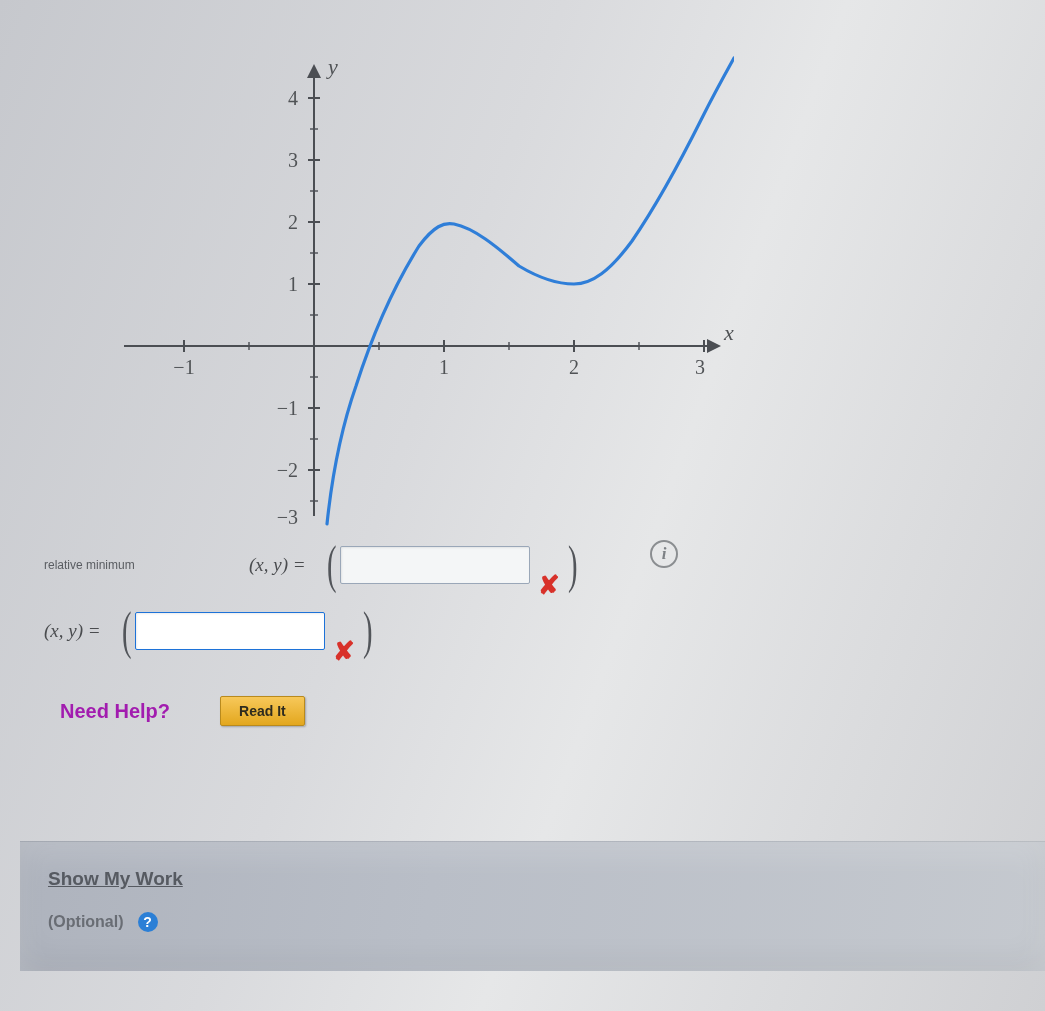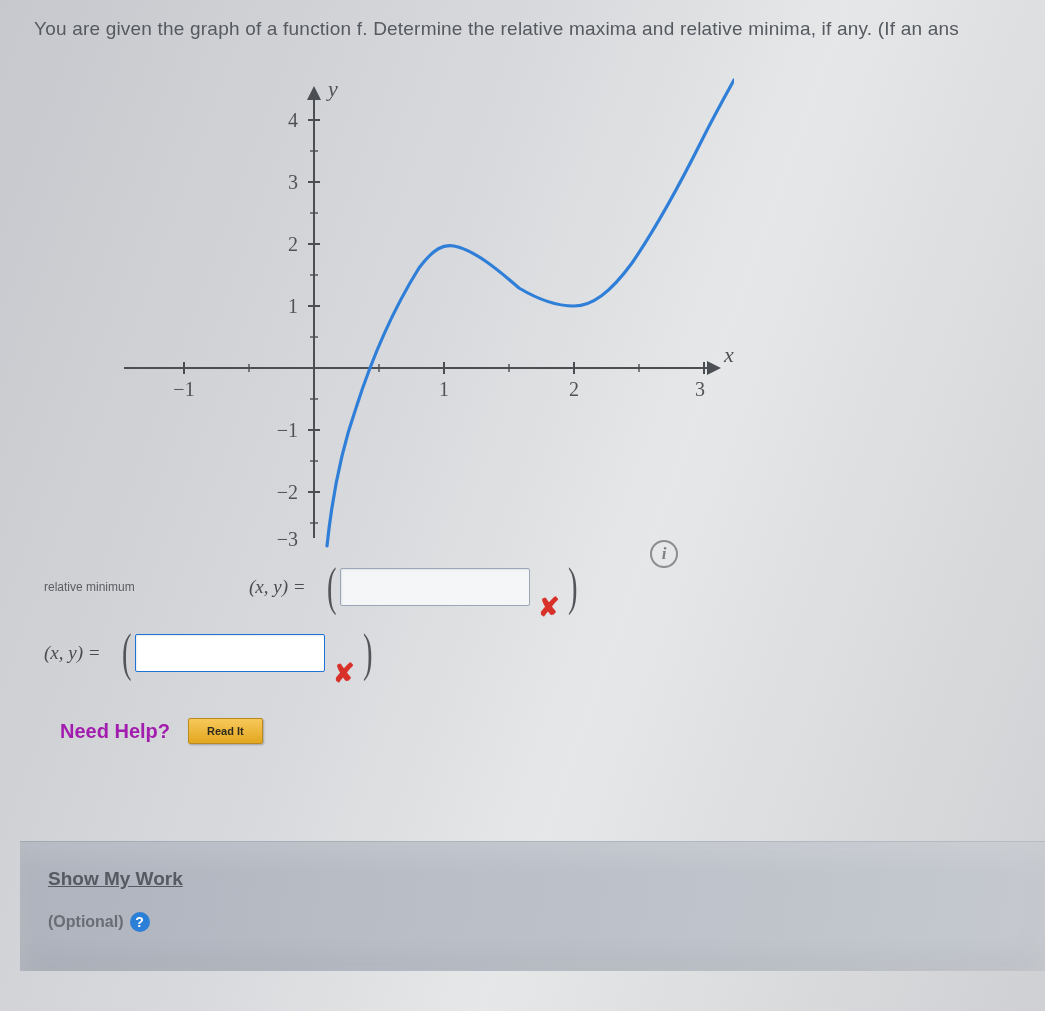--- a/index.html
+++ b/index.html
@@ -114,25 +114,26 @@
     color: #a21caf;
     font-weight: bold;
     font-size: 20px;
     margin-left: 20px;
   }
   .read-it-btn {
     background: linear-gradient(#f7c85a, #e3a71e);
     border: 1px solid #b98a1d;
     color: #2e2b1e;
     font-weight: bold;
-    font-size: 11px;
+    font-size: 14px;
     padding: 6px 18px;
     border-radius: 2px;
     box-shadow: 1px 1px 2px rgba(0,0,0,0.25);
     cursor: pointer;
+    margin-left: 32px;
   }
 
   .show-work-bar {
     position: absolute;
     left: 20px; right: 0;
     bottom: 40px;
     height: 130px;
     background: linear-gradient(100deg, #aeb3bd 0%, #b9bec7 40%, #c5c9cf 100%);
     padding: 26px 0 0 28px;
     border-top: 1px solid rgba(0,0,0,0.06);
@@ -145,41 +146,40 @@
     text-decoration: underline;
     cursor: pointer;
   }
   .optional-line {
     margin-top: 22px;
     font-size: 16px;
     font-weight: bold;
     color: #696d74;
     display:flex;
     align-items:center;
-    gap: 6px;
+    gap: 14px;
   }
   .q-icon {
     width: 20px; height: 20px;
     border-radius: 50%;
     background: #2b7fd6;
     color: #fff;
     font-weight: bold;
     font-size: 14px;
     text-align: center;
     line-height: 20px;
     display:inline-block;
     cursor: pointer;
   }
 </style>
 </head>
 <body>
 
 <div class="page">
 
-  <div class="question-text">You are given the graph of a function f. Determine the relative maxima and relative minima, if any. (If an ans</div>
 
   <div class="graph-wrap">
     <svg class="graph" width="640" height="480" viewBox="0 0 640 480">
 
       <defs>
         <marker id="arrow" viewBox="0 0 10 10" refX="5" refY="5" markerWidth="7" markerHeight="7" orient="auto-start-reverse">
           <path d="M 0 0 L 10 5 L 0 10 z" fill="#4b4e53"></path>
         </marker>
       </defs>
 

